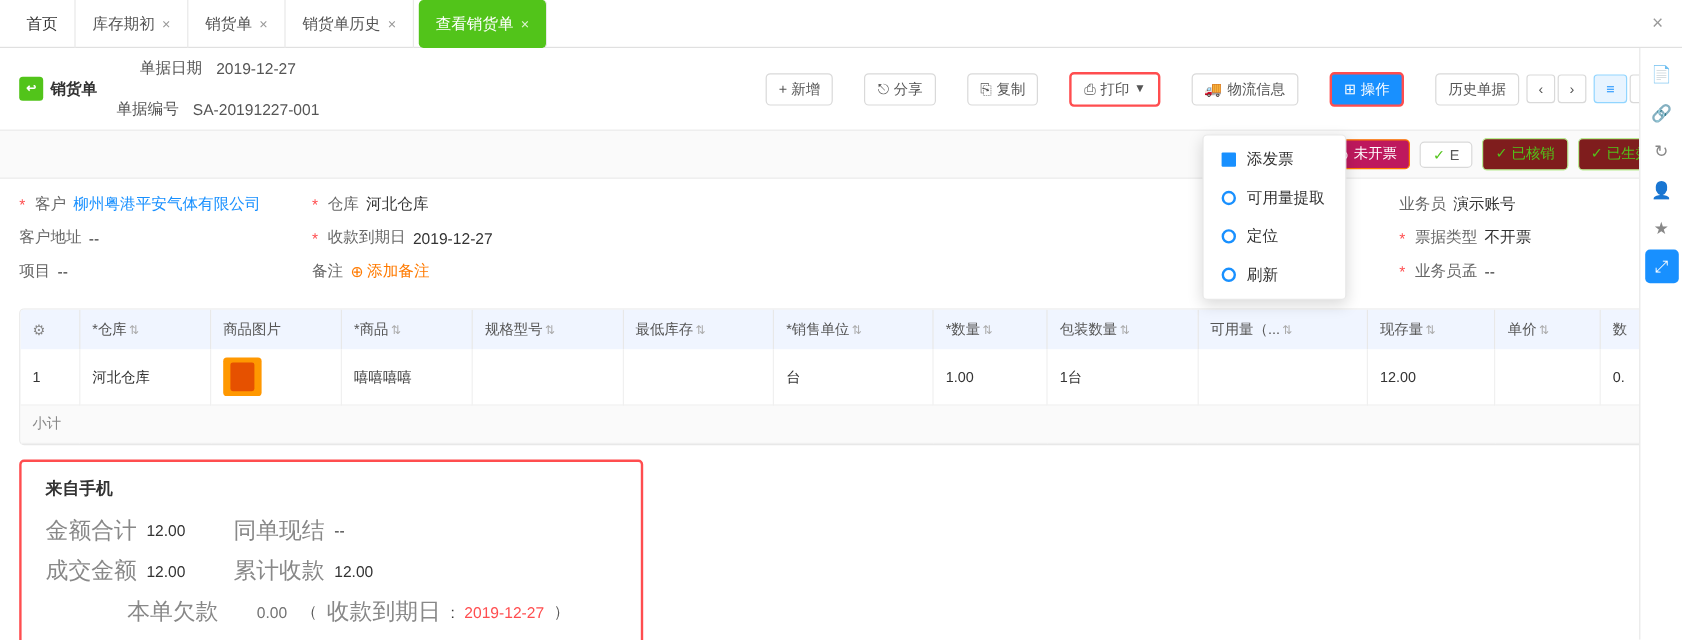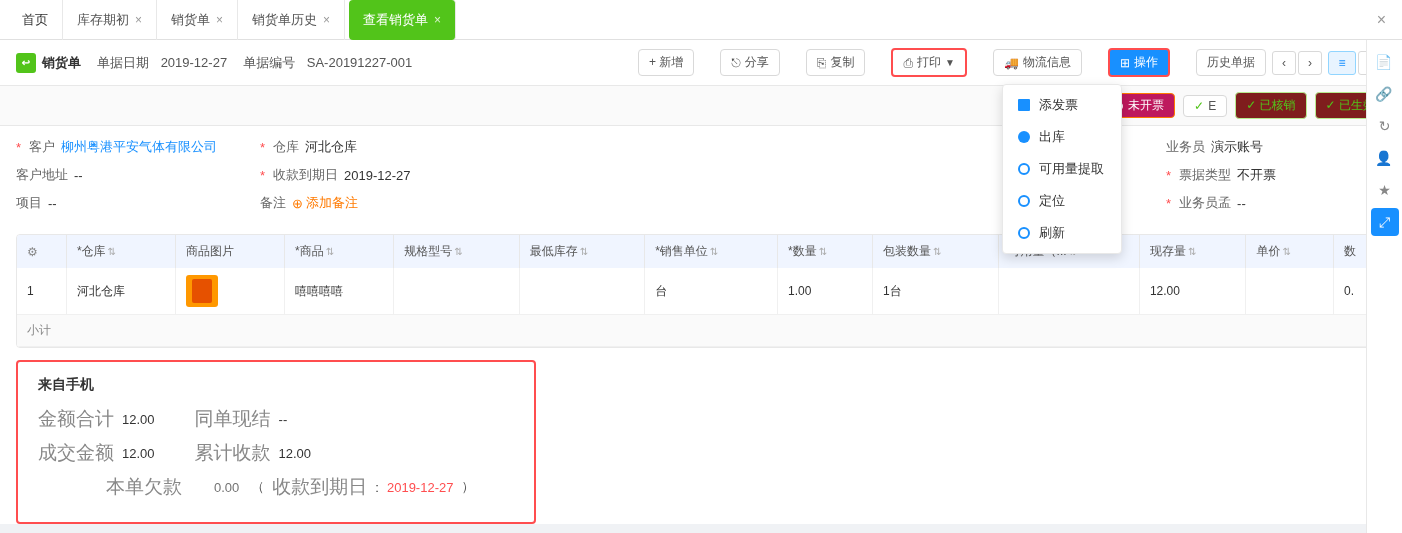--- a/index.html
+++ b/index.html
@@ -26,21 +26,21 @@
     
     .main-wrap { background: #fff; margin: 0; }
 
     
     .doc-header {
       display: flex; align-items: center; padding: 8px 16px;
       border-bottom: 1px solid #e8e8e8; background: #fff; gap: 16px;
     }
     .doc-title { display: flex; align-items: center; gap: 6px; font-weight: 600; color: #333; }
     .doc-title-icon { width: 20px; height: 20px; background: #52c41a; border-radius: 3px; display: flex; align-items: center; justify-content: center; color: #fff; font-size: 10px; }
-    .doc-meta { display: flex; align-items: center; gap: 16px; font-size: 13px; color: #555; }
+    .doc-meta { display: flex; align-items: center; gap: 16px; font-size: 13px; color: #555; flex-direction: column; }
     .doc-meta span { display: flex; align-items: center; gap: 4px; }
     .doc-actions { margin-left: auto; display: flex; align-items: center; gap: 6px; }
     .action-btn {
       display: flex; align-items: center; gap: 4px; padding: 4px 10px;
       border: 1px solid #d9d9d9; border-radius: 4px; cursor: pointer;
       background: #fff; font-size: 12px; color: #555; white-space: nowrap; margin-left: 20px;
     }
     .status-btn { padding: 4px 10px; border-radius: 4px; font-size: 12px; border: 1px solid; cursor: pointer; }
     .status-green { background: #7f1d1d; color: #52c41a; border-color: #b7eb8f; }
     .nav-arrows { display: flex; gap: 2px; }
@@ -95,21 +95,21 @@
     .payment-title { font-weight: 600; font-size: 14px; margin-bottom: 12px; }
     .payment-row { display: flex; gap: 40px; margin-bottom: 8px; }
     .payment-item { display: flex; align-items: center; gap: 8px; }
     .payment-label { color: #888; font-size: 19px; min-width: 60px; }
     .payment-value { color: #333; font-size: 13px; }
     .payment-value.red { color: #737373; margin-left: 24px; }
     .payment-value.date-red { color: #ff4d4f; }
 
     
     .dropdown-menu {
-      position: absolute; top: 84px; right: 280px; background: #fff;
+      position: absolute; top: 112px; right: 280px; background: #fff;
       border: 1px solid #e8e8e8; border-radius: 4px; box-shadow: 0 4px 12px rgba(0,0,0,0.15);
       z-index: 100; min-width: 120px; padding: 4px 0;
     }
     .dropdown-item {
       display: flex; align-items: center; gap: 8px; padding: 7px 14px;
       cursor: pointer; font-size: 13px; color: #333;
     }
     .dropdown-item .di-icon { width: 14px; height: 14px; display: flex; align-items: center; justify-content: center; font-size: 13px; }
     .di-square { width: 12px; height: 12px; background: #1890ff; border-radius: 1px; }
     .di-circle { width: 12px; height: 12px; border-radius: 50%; background: #1890ff; }
@@ -383,26 +383,20 @@
 
 <div class="dropdown-menu">
   <div class="dropdown-item">
     <span class="di-icon">
         <div class="di-square"></div>
       </span>
     <span>添发票</span>
   </div>
   <div class="dropdown-item">
     <span class="di-icon">
-        <div class="di-circle"></div>
-      </span>
-    <span>出库</span>
-  </div>
-  <div class="dropdown-item">
-    <span class="di-icon">
         <div class="di-circle-outline"></div>
       </span>
     <span>可用量提取</span>
   </div>
   <div class="dropdown-item">
     <span class="di-icon">
         <div class="di-circle-outline"></div>
       </span>
     <span>定位</span>
   </div>

